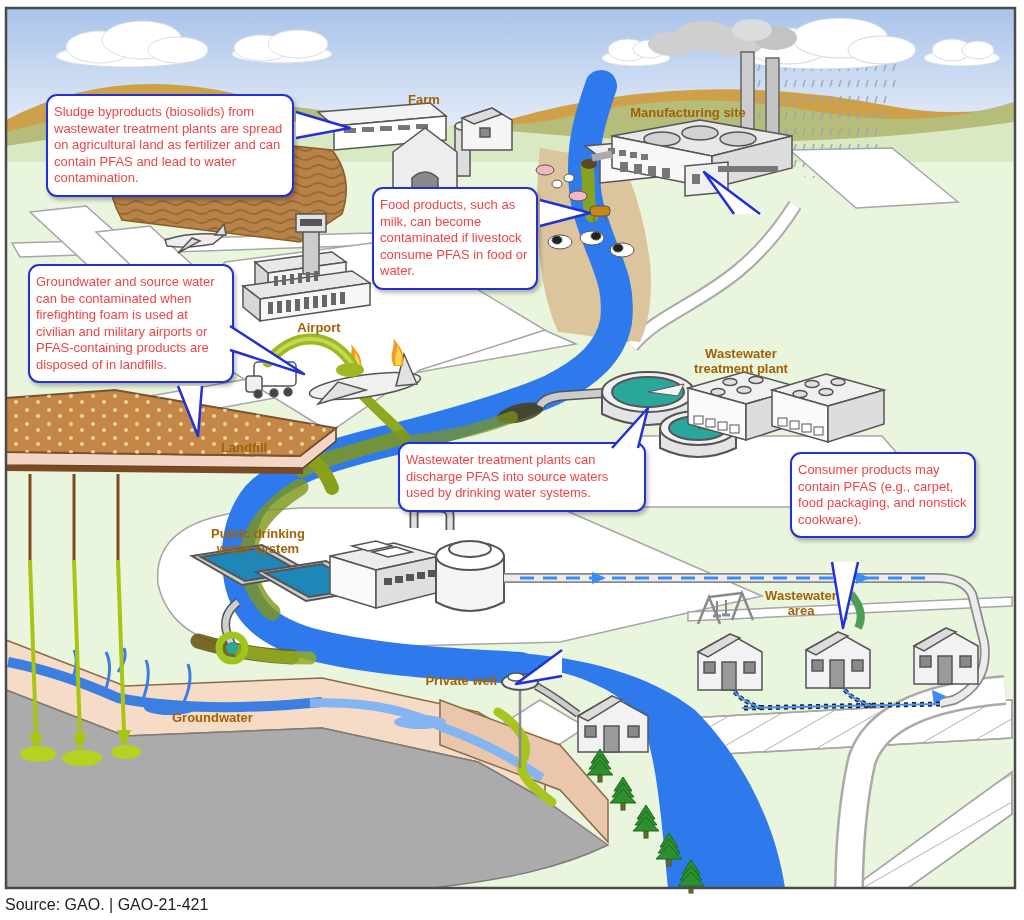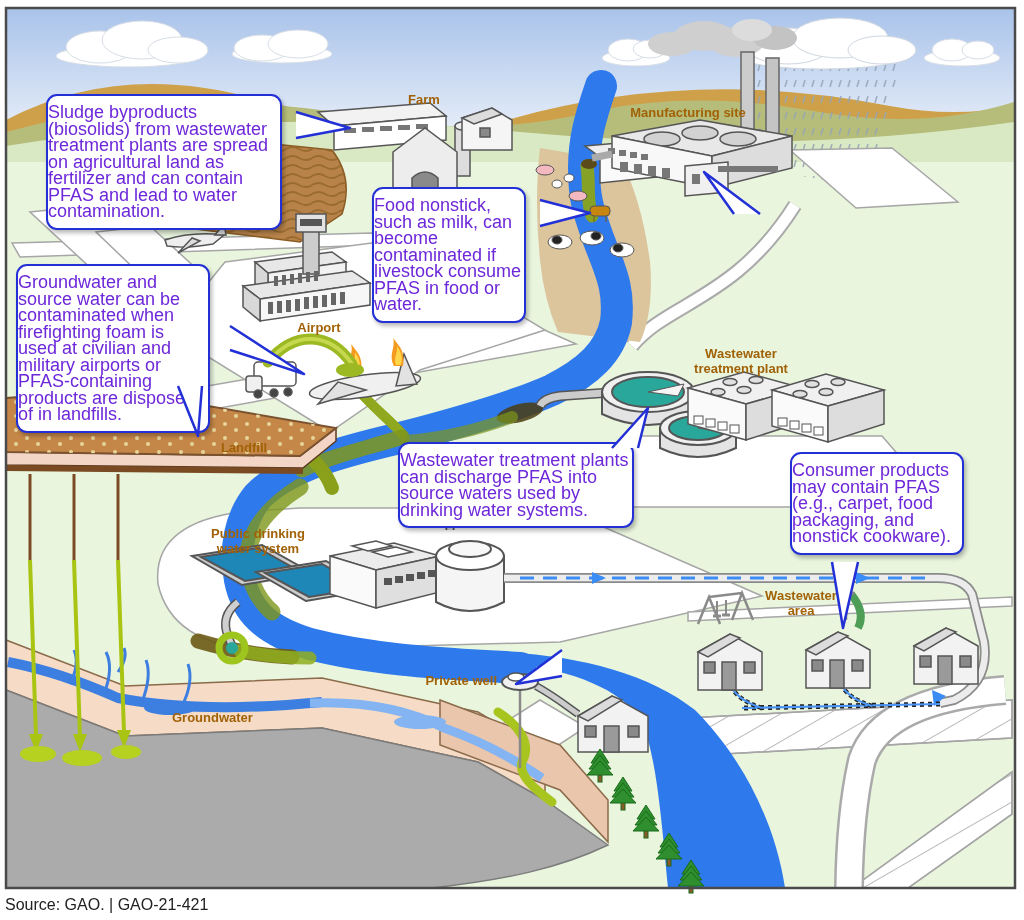--- a/index.html
+++ b/index.html
@@ -1,21 +1,21 @@
 <!DOCTYPE html>
 <html><head>
 <meta charset="utf-8">
 <style>
   html,body{margin:0;padding:0;background:#fff;}
   #stage{position:relative;width:1024px;height:920px;background:#fff;overflow:hidden;
          font-family:"Liberation Sans","DejaVu Sans",sans-serif;}
   #scene,#tails{position:absolute;left:0;top:0;}
   #tails{pointer-events:none;}
   .callout{position:absolute;background:#fff;border:2.5px solid #2230d6;border-radius:11px;
-           padding:8px 0;font-size:18px;line-height:16.5px;color:#6d28d9;
+           padding:8px 6px;font-size:13px;line-height:16.5px;color:#ef4444;
            box-shadow:2px 3px 4px rgba(0,0,0,.28);z-index:5;}
   .maplabel{position:absolute;font-size:13px;font-weight:bold;color:#a16207;z-index:4;
             white-space:nowrap;line-height:15px;text-align:center;}
   .footer{position:absolute;left:5px;top:896px;font-size:16px;color:#222;z-index:6;}
 </style>
 </head>
 <body>
 
 <div id="stage">
 
@@ -496,22 +496,22 @@
 <div class="maplabel" style="left:688px;top:105px;transform:translateX(-50%)">Manufacturing site</div>
 <div class="maplabel" style="left:319px;top:320px;transform:translateX(-50%)">Airport</div>
 <div class="maplabel" style="left:244px;top:440px;transform:translateX(-50%)">Landfill</div>
 <div class="maplabel" style="left:741px;top:346px;transform:translateX(-50%)"><span>Wastewater</span><br><span>treatment plant</span></div>
 <div class="maplabel" style="left:258px;top:526px;transform:translateX(-50%)"><span>Public drinking</span><br><span>water system</span></div>
 <div class="maplabel" style="left:801px;top:588px;transform:translateX(-50%)"><span>Wastewater</span><br><span>area</span></div>
 <div class="maplabel" style="left:497px;top:673px;transform:translateX(-100%)">Private well</div>
 <div class="maplabel" style="left:172px;top:710px">Groundwater</div>
 
 <div class="callout" style="left:46px;top:94px;width:232px">Sludge byproducts (biosolids) from wastewater treatment plants are spread on agricultural land as fertilizer and can contain PFAS and lead to water contamination.</div>
-<div class="callout" style="left:372px;top:187px;width:150px">Food nonstick, such as milk, can become contaminated if livestock consume PFAS in food or water.</div>
-<div class="callout" style="left:16px;top:264px;width:190px">Groundwater and source water can be contaminated when firefighting foam is used at civilian and military airports or PFAS-containing products are disposed of in landfills.</div>
+<div class="callout" style="left:372px;top:187px;width:150px">Food products, such as milk, can become contaminated if livestock consume PFAS in food or water.</div>
+<div class="callout" style="left:28px;top:264px;width:190px">Groundwater and source water can be contaminated when firefighting foam is used at civilian and military airports or PFAS-containing products are disposed of in landfills.</div>
 <div class="callout" style="left:398px;top:442px;width:232px">Wastewater treatment plants can discharge PFAS into source waters used by drinking water systems.</div>
 <div class="callout" style="left:790px;top:452px;width:170px">Consumer products may contain PFAS (e.g., carpet, food packaging, and nonstick cookware).</div>
 
 <svg id="tails" width="1024" height="920" viewBox="0 0 1024 920" style="z-index:7">
   <g fill="#ffffff" stroke="#2230d6" stroke-width="2.5" stroke-linejoin="round">
     <path d="M296,112 L350,128 L296,138"></path>
     <path d="M540,200 L590,213 L540,226"></path>
     <path d="M734,214 L704,172 L760,214"></path>
     <path d="M230,326 L304,374 L230,350"></path>
     <path d="M178,386 L198,436 L202,386"></path>

